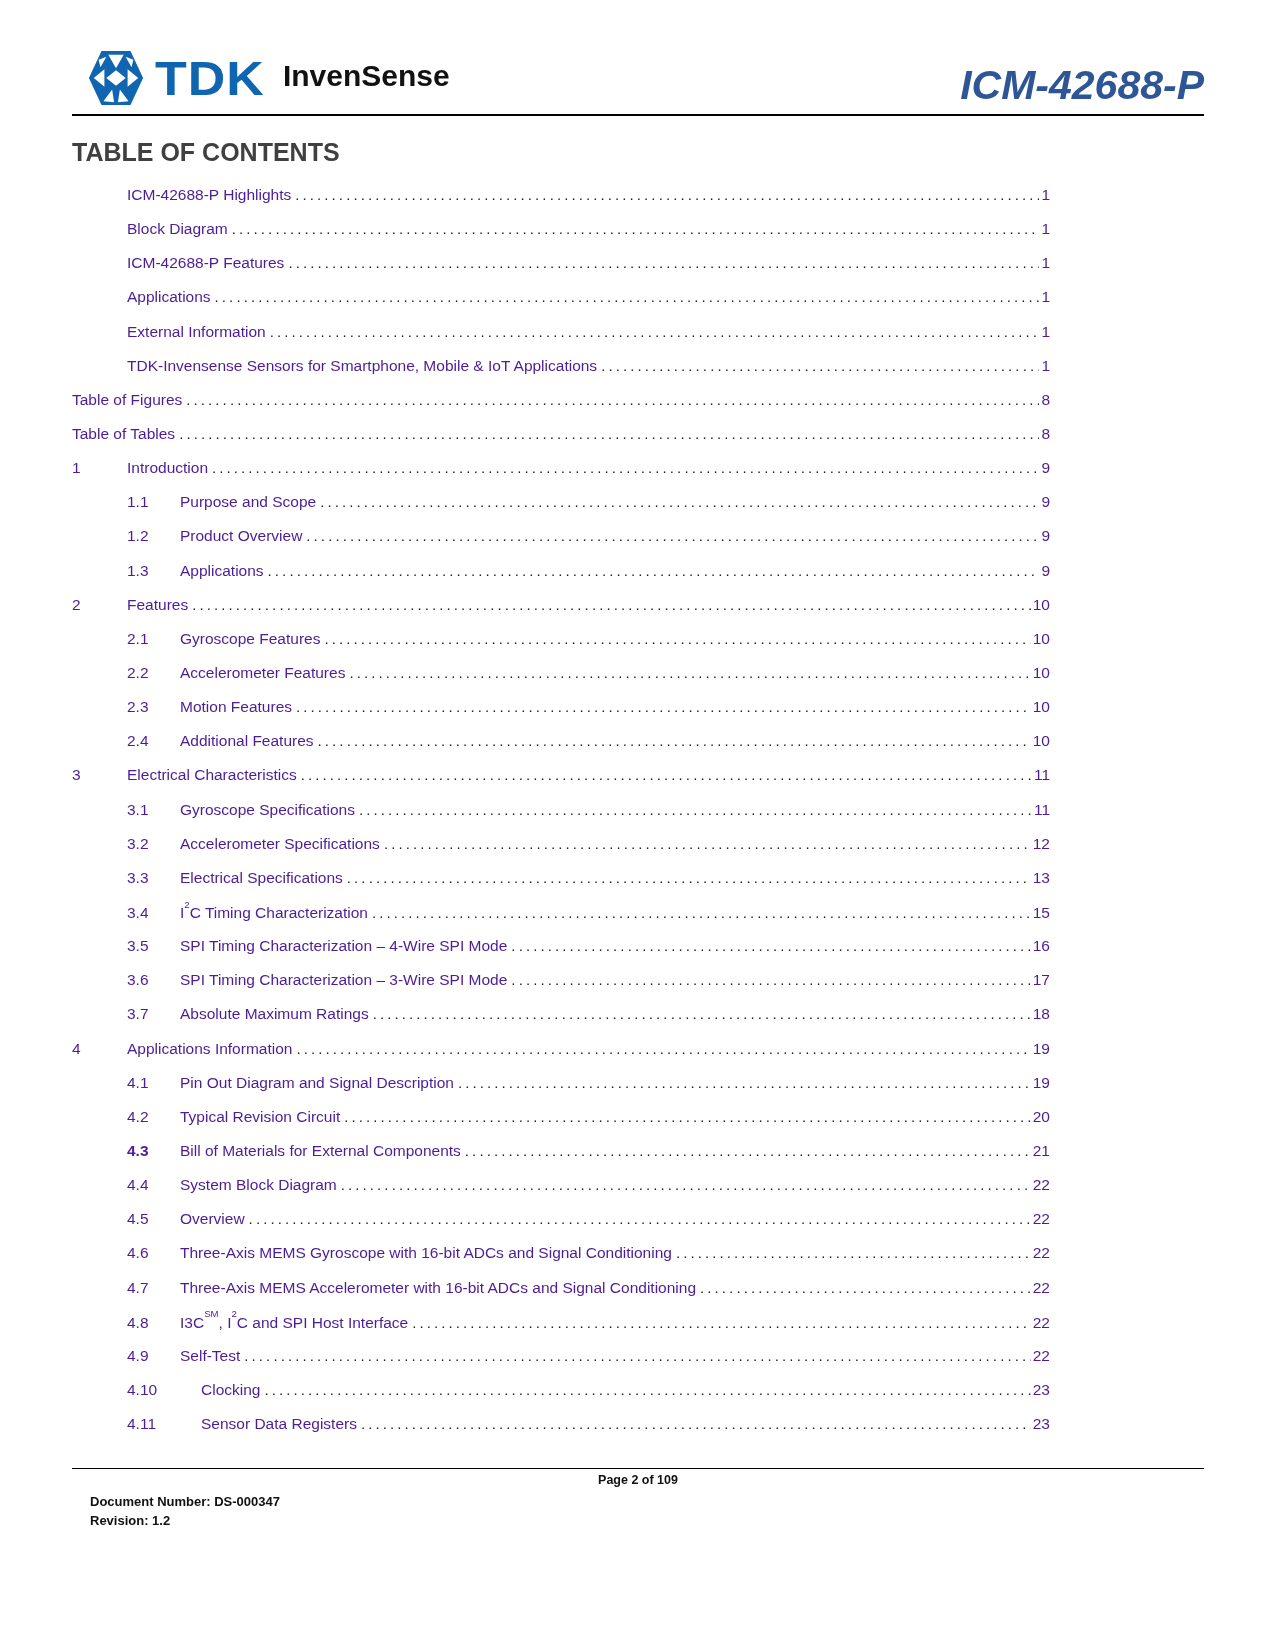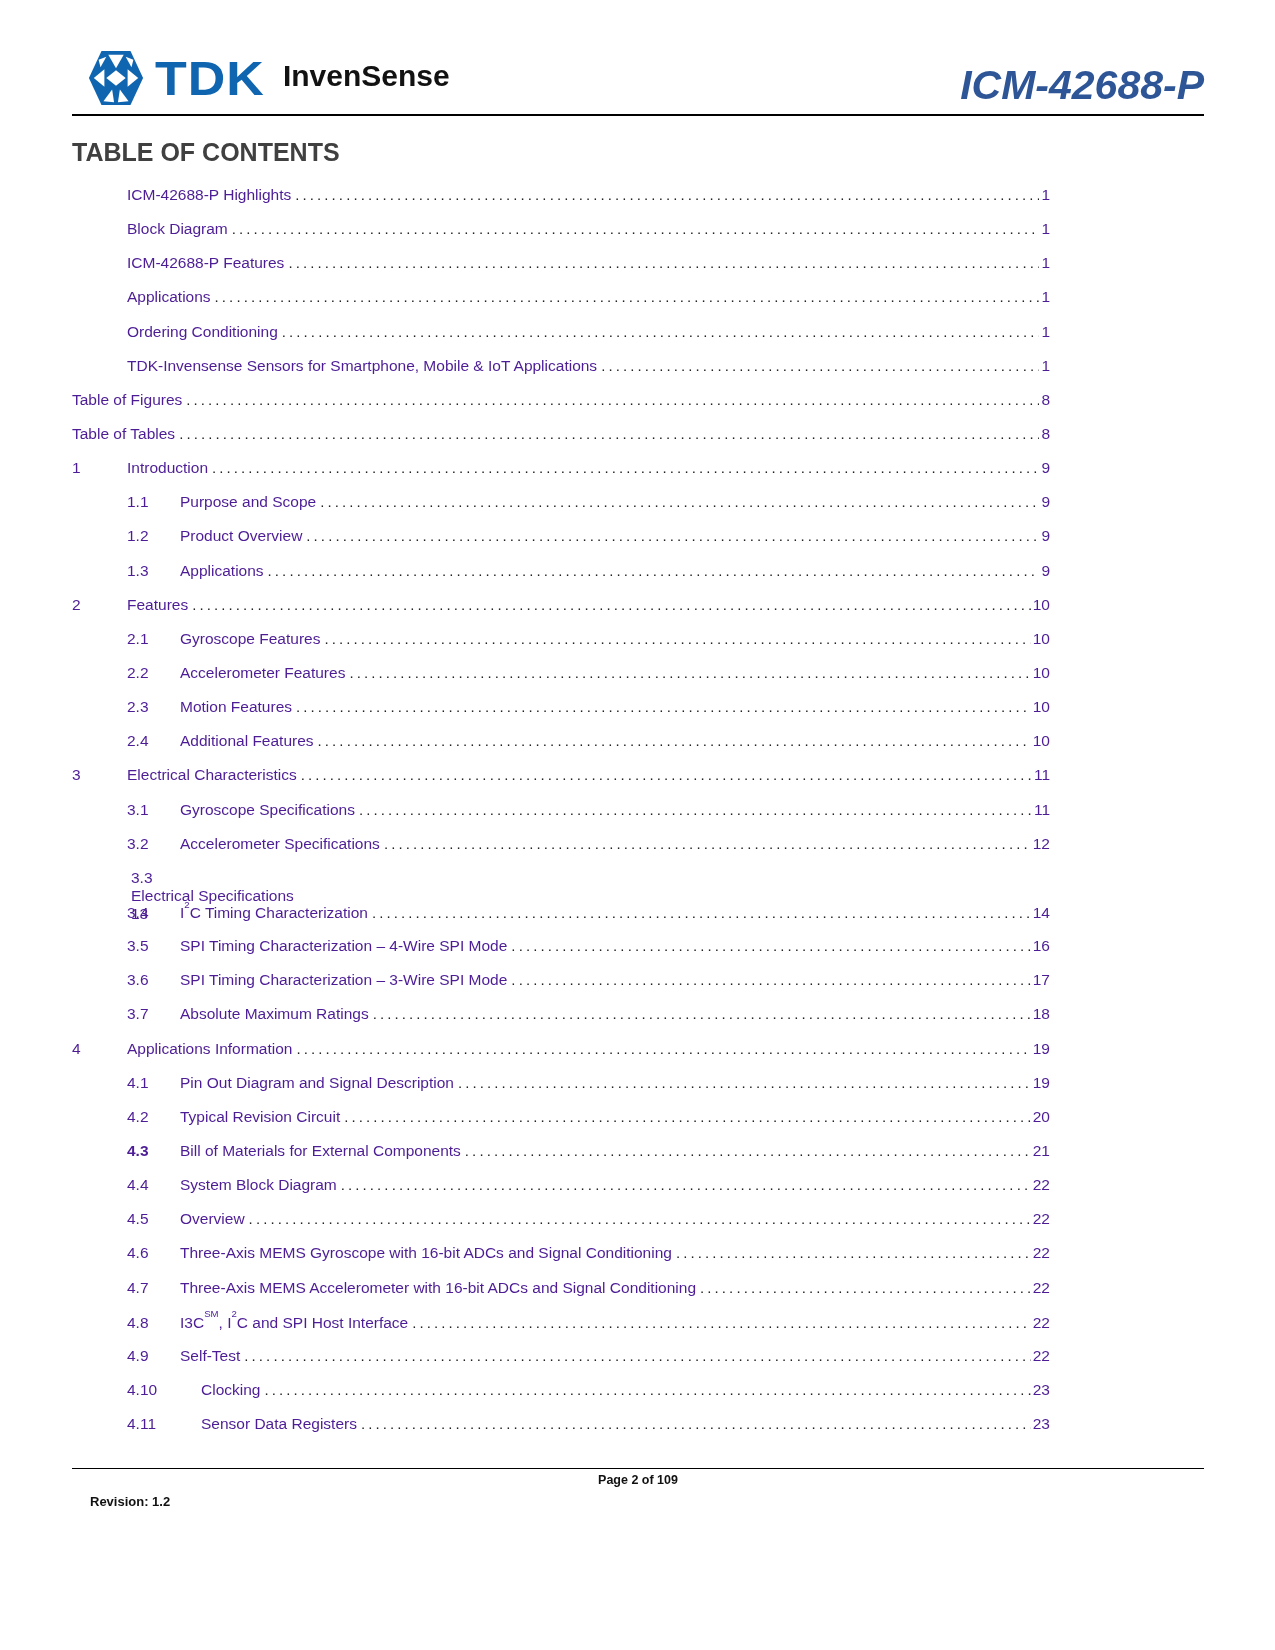--- a/index.html
+++ b/index.html
@@ -161,21 +161,21 @@
       <span class="toc-page">1</span>
     </div>
         <div class="toc-row" style="padding-left: 55px;">
 
       <span class="toc-title">Applications</span>
       <span class="leader"></span>
       <span class="toc-page">1</span>
     </div>
         <div class="toc-row" style="padding-left: 55px;">
 
-      <span class="toc-title">Ordering Conditioning</span>
+      <span class="toc-title">External Information</span>
       <span class="leader"></span>
       <span class="toc-page">1</span>
     </div>
         <div class="toc-row" style="padding-left: 55px;">
 
       <span class="toc-title">TDK-Invensense Sensors for Smartphone, Mobile &amp; IoT Applications</span>
       <span class="leader"></span>
       <span class="toc-page">1</span>
     </div>
         <div class="toc-row">
@@ -255,31 +255,31 @@
       <span class="toc-title">Gyroscope Specifications</span>
       <span class="leader"></span>
       <span class="toc-page">11</span>
     </div>
         <div class="toc-row" style="padding-left: 55px;">
       <span class="toc-num" style="width: 53px;">3.2</span>
       <span class="toc-title">Accelerometer Specifications</span>
       <span class="leader"></span>
       <span class="toc-page">12</span>
     </div>
-        <div class="toc-row" style="padding-left: 55px; flex-direction: column;">
+        <div class="toc-row" style="padding-left: 55px;">
       <span class="toc-num" style="width: 53px;">3.3</span>
       <span class="toc-title">Electrical Specifications</span>
       <span class="leader"></span>
       <span class="toc-page">13</span>
     </div>
         <div class="toc-row" style="padding-left: 55px;">
       <span class="toc-num" style="width: 53px;">3.4</span>
       <span class="toc-title">I<sup>2</sup>C Timing Characterization</span>
       <span class="leader"></span>
-      <span class="toc-page">14</span>
+      <span class="toc-page">15</span>
     </div>
         <div class="toc-row" style="padding-left: 55px;">
       <span class="toc-num" style="width: 53px;">3.5</span>
       <span class="toc-title">SPI Timing Characterization – 4-Wire SPI Mode</span>
       <span class="leader"></span>
       <span class="toc-page">16</span>
     </div>
         <div class="toc-row" style="padding-left: 55px;">
       <span class="toc-num" style="width: 53px;">3.6</span>
       <span class="toc-title">SPI Timing Characterization – 3-Wire SPI Mode</span>
@@ -364,17 +364,18 @@
       <span class="leader"></span>
       <span class="toc-page">23</span>
     </div>
       </div>
   </main>
 
   <footer class="footer">
     <hr class="footer-rule">
     <div class="footer-page">Page 2 of 109</div>
     <div class="footer-docblock">
+      <div class="footer-doc">Document Number: DS-000347</div>
       <div class="footer-rev">Revision: 1.2</div>
     </div>
   </footer>
 
 </div>
 
 </body></html>

